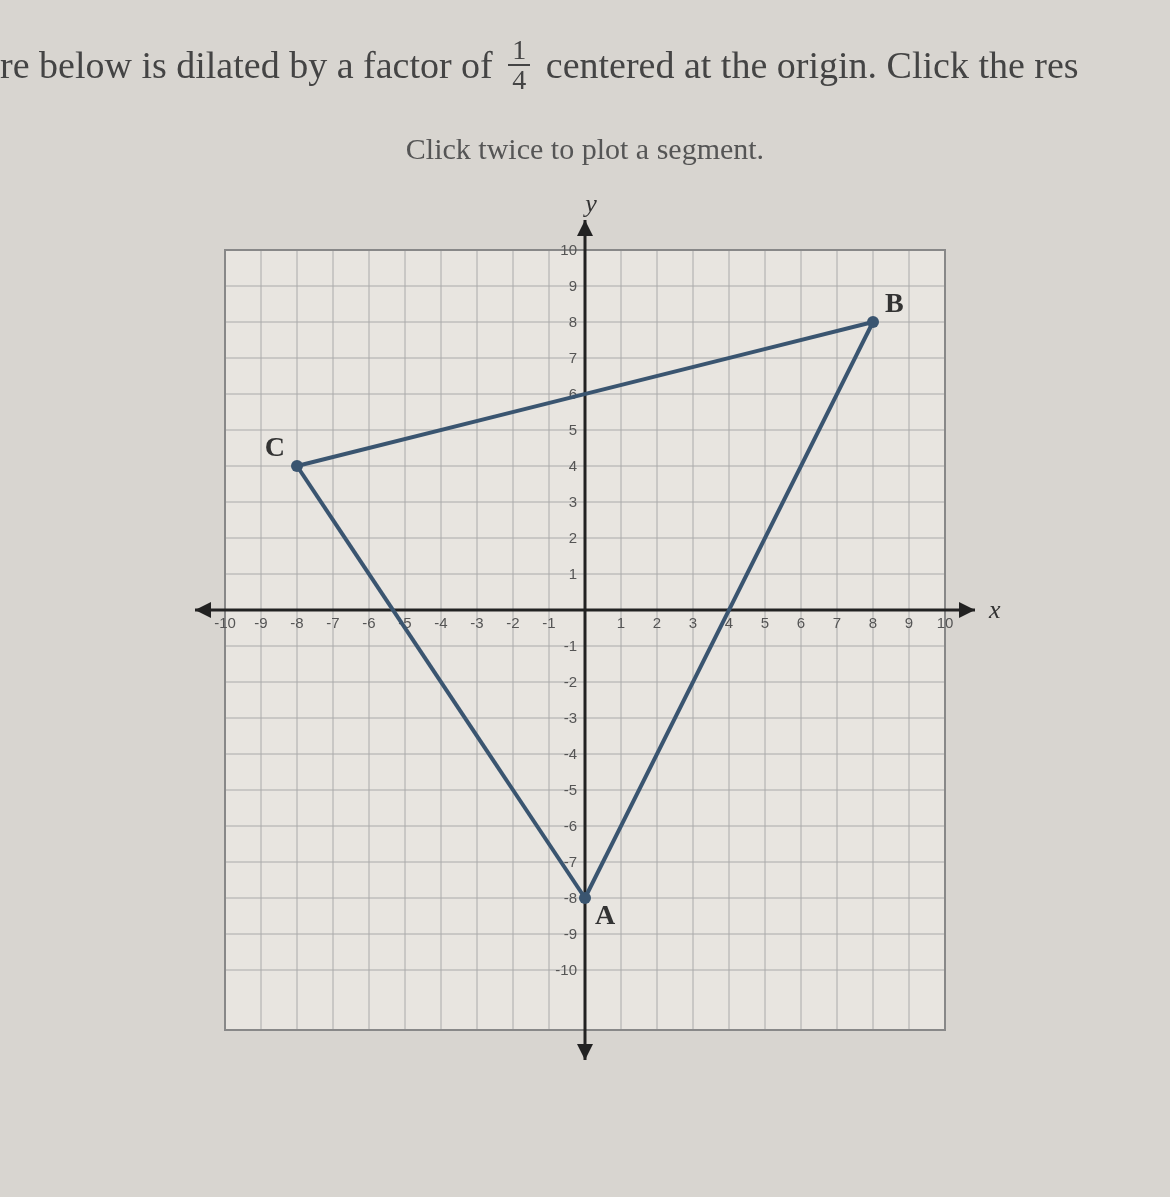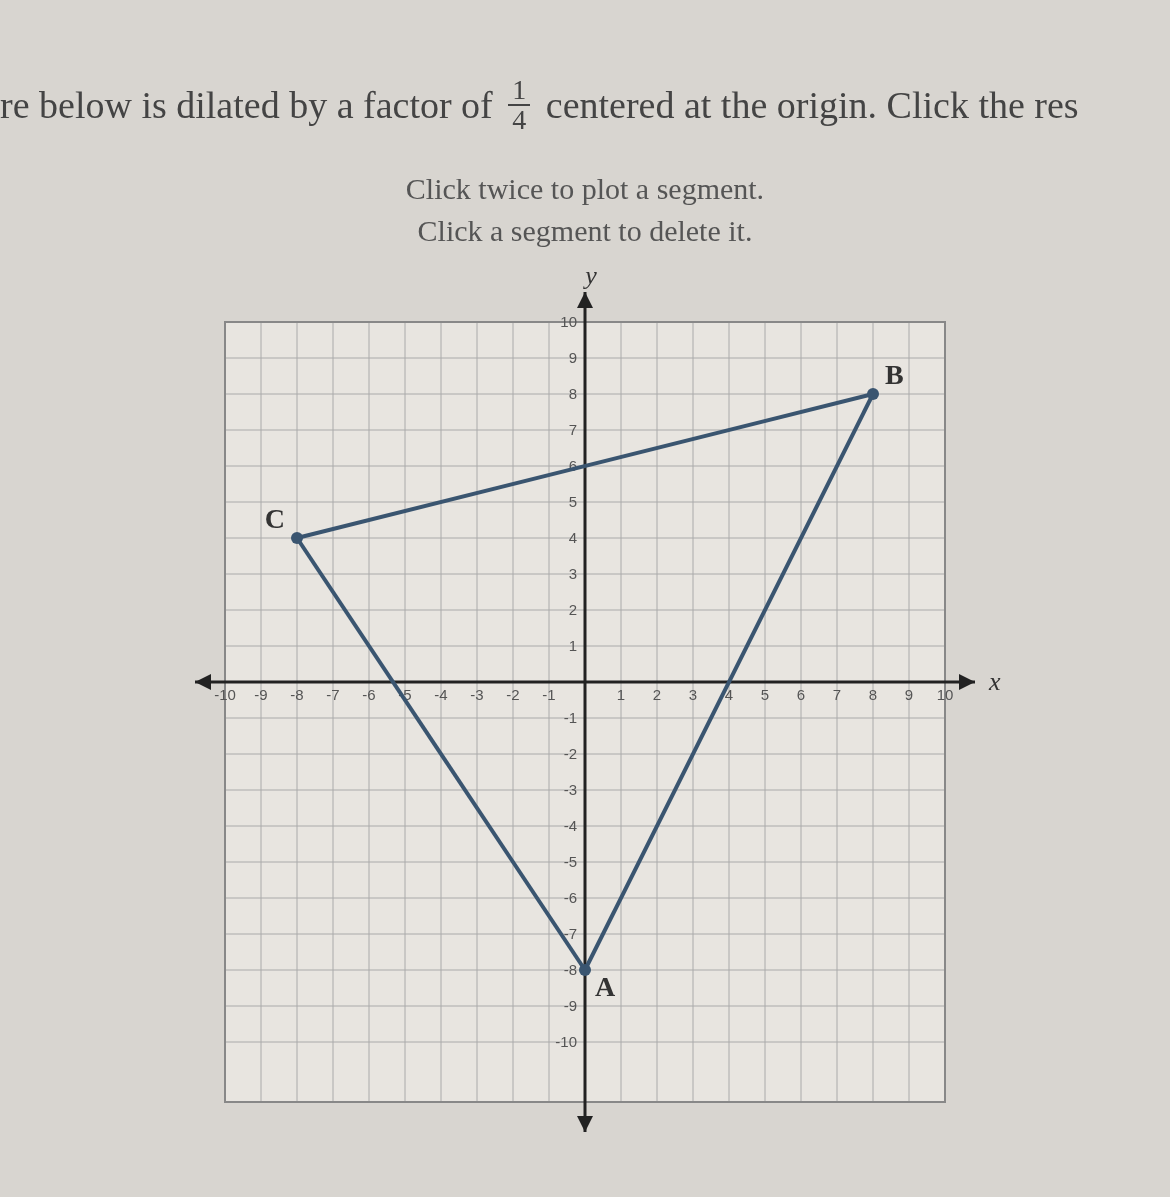--- a/index.html
+++ b/index.html
@@ -12,40 +12,39 @@
       color: #3a3a3a;
     }
     .container {
       padding: 30px 0 0 0;
     }
     .prompt {
       font-size: 38px;
       color: #444;
       padding: 10px 20px 30px 0;
       white-space: nowrap;
-      margin-top: 40px;
     }
     .fraction {
       display: inline-flex;
       flex-direction: column;
       align-items: center;
       vertical-align: middle;
       font-size: 28px;
       line-height: 1;
       margin: 0 6px;
       position: relative;
       top: -4px;
     }
     .fraction .num { border-bottom: 2px solid #444; padding: 0 4px; }
     .fraction .den { padding: 0 4px; }
     .instructions {
       text-align: center;
       font-size: 30px;
       color: #555;
-      margin-bottom: 10px;
+      margin-bottom: 20px;
       line-height: 1.4;
     }
     .chart-wrap {
       display: flex;
       justify-content: center;
     }
     svg { display: block; }
     .grid-line { stroke: #aaa; stroke-width: 1; }
     .grid-border { stroke: #888; stroke-width: 2; fill: none; }
     .axis-line { stroke: #222; stroke-width: 3; }
@@ -62,21 +61,20 @@
 <div class="container">
   <div class="prompt">
     <span>re below is dilated by a factor of </span><span class="fraction">
         <span class="num">1</span>
         <span class="den">4</span>
       </span><span> centered at the origin. Click the res</span>
   </div>
 
   <div class="instructions">
     <div>Click twice to plot a segment.</div>
-    <div>Click a segment to delete it.</div>
   </div>
 
   <div class="chart-wrap">
     <svg id="chart" width="880" height="920">
         <rect x="80" y="60" width="720" height="780" fill="#e8e5e0"></rect>
         <line x1="80" y1="60" x2="80" y2="840" class="grid-line"></line>
         <line x1="116" y1="60" x2="116" y2="840" class="grid-line"></line>
         <line x1="152" y1="60" x2="152" y2="840" class="grid-line"></line>
         <line x1="188" y1="60" x2="188" y2="840" class="grid-line"></line>
         <line x1="224" y1="60" x2="224" y2="840" class="grid-line"></line>

